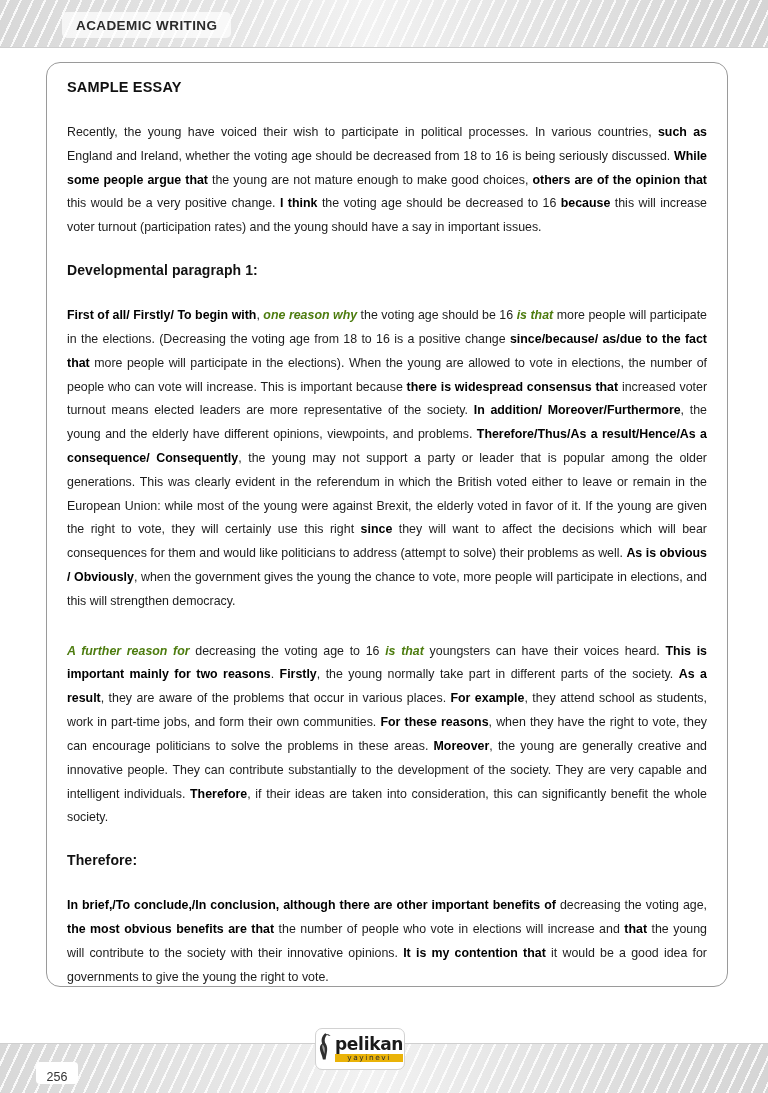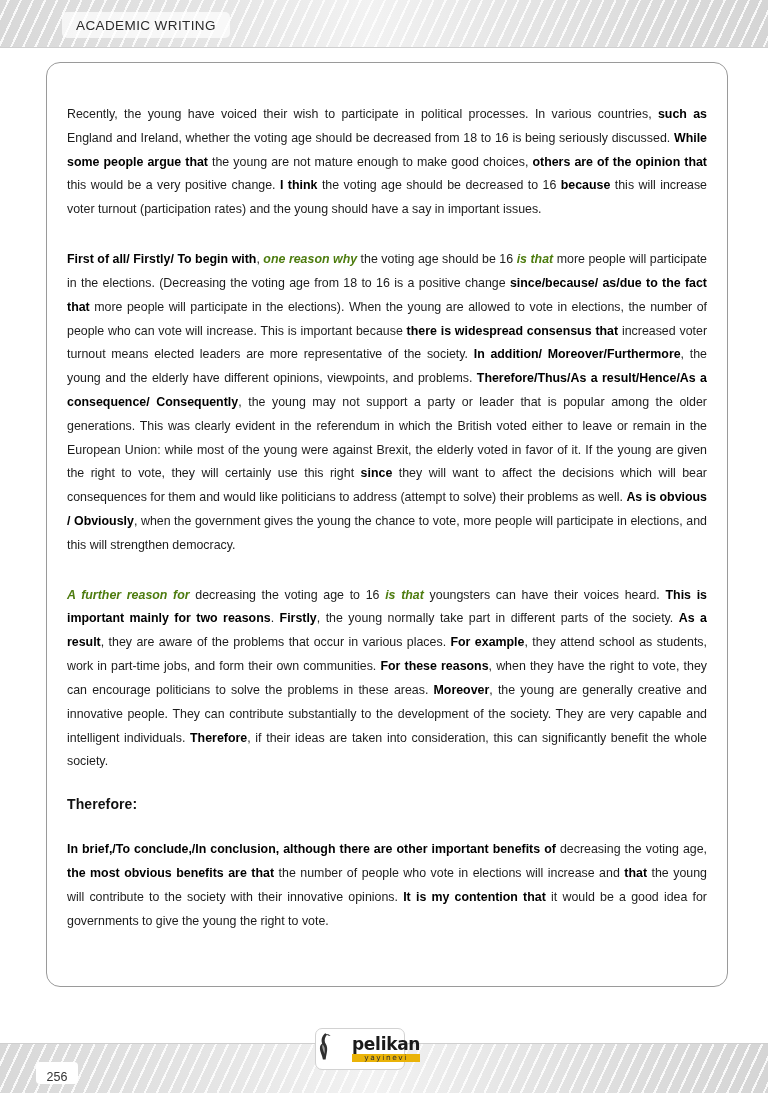--- a/index.html
+++ b/index.html
@@ -54,21 +54,21 @@
     position: absolute;
     left: 62px;
     top: 12px;
     height: 26px;
     padding: 0 14px;
     display: flex;
     align-items: center;
     background: rgba(255,255,255,0.72);
     border-radius: 5px;
     font-size: 13.5px;
-    font-weight: normal;
+    font-weight: bold;
     letter-spacing: 0.4px;
     color: #2b2b2b;
     white-space: nowrap;
   }
 
   
   #content-card {
     position: absolute;
     left: 46px;
     top: 62px;
@@ -118,21 +118,21 @@
     left: 315px;
     top: 1028px;
     width: 90px;
     height: 42px;
     background: #ffffff;
     border-radius: 7px;
     border: 1px solid #d2d2d2;
     display: flex;
     align-items: center;
     justify-content: flex-start;
-    gap: 19px;
+    gap: 2px;
     z-index: 5;
   }
 
   #footer-logo .bird { flex: 0 0 auto; }
 
   .logo-wordmark {
     display: flex;
     flex-direction: column;
     align-items: stretch;
     line-height: 1;
@@ -179,26 +179,28 @@
 <body>
 
 <div id="header-band" class="stripe-band"></div>
 
 <div class="header-badge">
   <span>ACADEMIC WRITING</span>
 </div>
 
 <div id="content-card">
 
+  <div class="essay-title">SAMPLE ESSAY</div>
 
   <div class="section-block">
     <div class="body-text">Recently, the young have voiced their wish to participate in political processes. In various countries, <b>such as</b> England and Ireland, whether the voting age should be decreased from 18 to 16 is being seriously discussed. <b>While some people argue that</b> the young are not mature enough to make good choices, <b>others are of the opinion that</b> this would be a very positive change. <b>I think</b> the voting age should be decreased to 16 <b>because</b> this will increase voter turnout (participation rates) and the young should have a say in important issues.</div>
   </div>
 
   <div class="section-block">
+    <div class="section-heading">Developmental paragraph 1:</div>
     <div class="body-text"><b>First of all/ Firstly/ To begin with</b>, <span class="bi">one reason why</span> the voting age should be 16 <span class="bi">is that</span> more people will participate in the elections. (Decreasing the voting age from 18 to 16 is a positive change <b>since/because/ as/due to the fact that</b> more people will participate in the elections). When the young are allowed to vote in elections, the number of people who can vote will increase. This is important because <b>there is widespread consensus that</b> increased voter turnout means elected leaders are more representative of the society. <b>In addition/ Moreover/Furthermore</b>, the young and the elderly have different opinions, viewpoints, and problems. <b>Therefore/Thus/As a result/Hence/As a consequence/ Consequently</b>, the young may not support a party or leader that is popular among the older generations. This was clearly evident in the referendum in which the British voted either to leave or remain in the European Union: while most of the young were against Brexit, the elderly voted in favor of it. If the young are given the right to vote, they will certainly use this right <b>since</b> they will want to affect the decisions which will bear consequences for them and would like politicians to address (attempt to solve) their problems as well. <b>As is obvious / Obviously</b>, when the government gives the young the chance to vote, more people will participate in elections, and this will strengthen democracy.</div>
   </div>
 
   <div class="section-block">
     <div class="body-text"><span class="bi">A further reason for</span> decreasing the voting age to 16 <span class="bi">is that</span> youngsters can have their voices heard. <b>This is important mainly for two reasons</b>. <b>Firstly</b>, the young normally take part in different parts of the society. <b>As a result</b>, they are aware of the problems that occur in various places. <b>For example</b>, they attend school as students, work in part-time jobs, and form their own communities. <b>For these reasons</b>, when they have the right to vote, they can encourage politicians to solve the problems in these areas. <b>Moreover</b>, the young are generally creative and innovative people. They can contribute substantially to the development of the society. They are very capable and intelligent individuals. <b>Therefore</b>, if their ideas are taken into consideration, this can significantly benefit the whole society.</div>
   </div>
 
   <div class="section-block tight">
     <div class="section-heading">Therefore:</div>
     <div class="body-text"><b>In brief,/To conclude,/In conclusion, although there are other important benefits of</b> decreasing the voting age, <b>the most obvious benefits are that</b> the number of people who vote in elections will increase and <b>that</b> the young will contribute to the society with their innovative opinions. <b>It is my contention that</b> it would be a good idea for governments to give the young the right to vote.</div>

